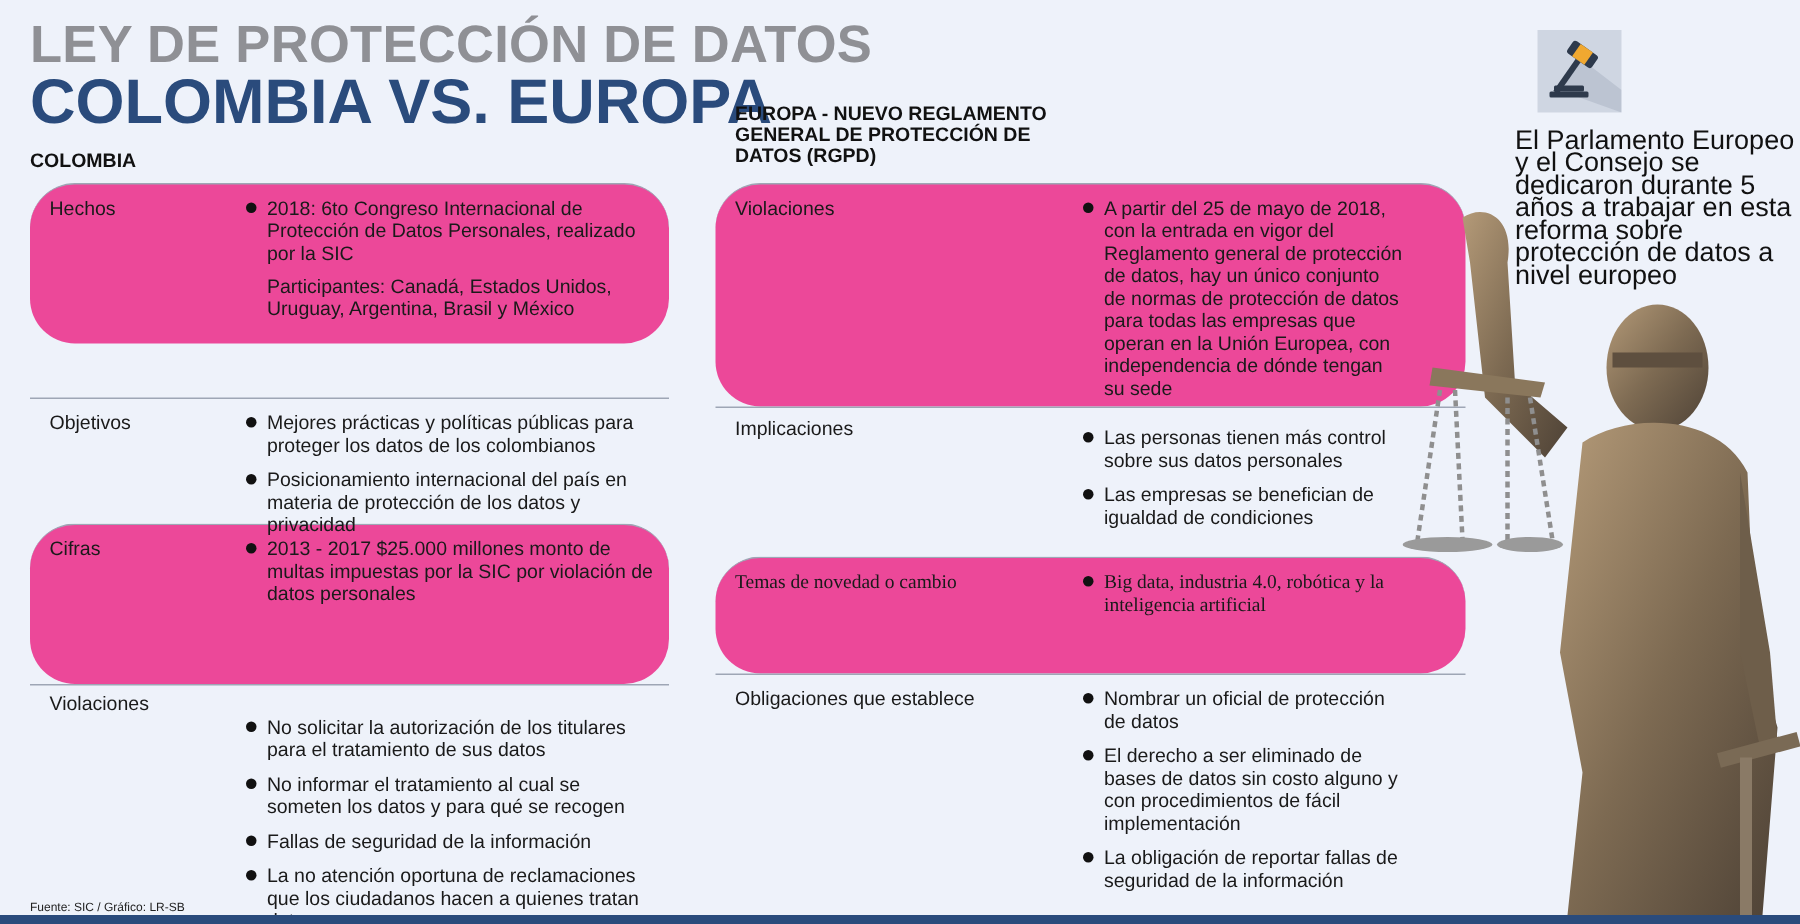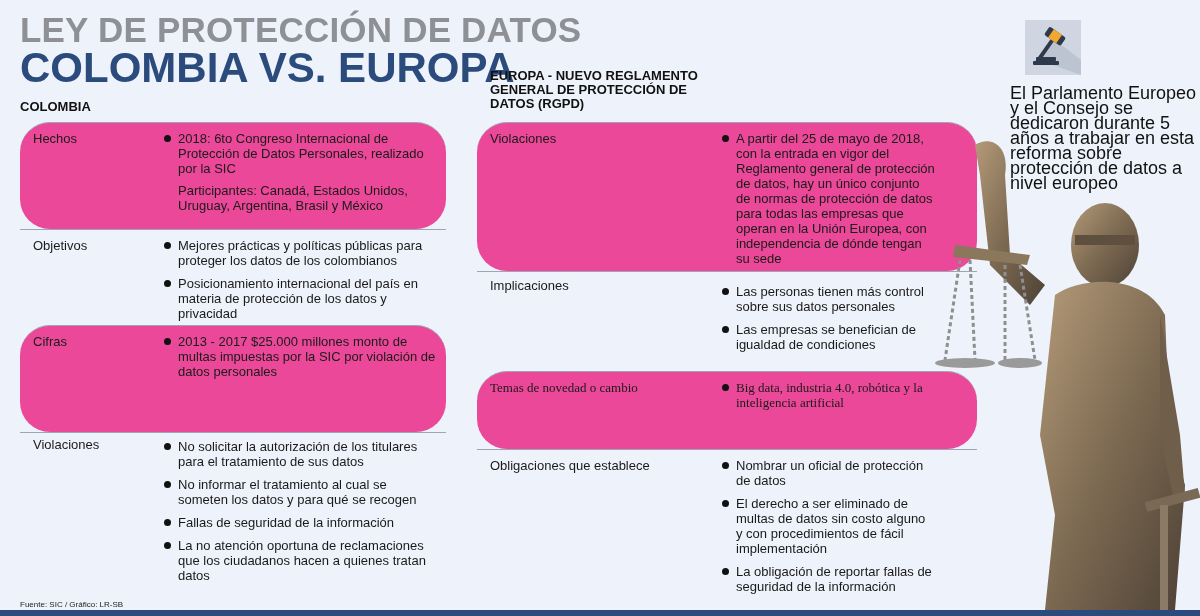--- a/index.html
+++ b/index.html
@@ -69,21 +69,21 @@
   <div class="row shaded" style="height:107px;">
     <div class="label" style="width:142px;">Hechos</div>
     <div class="items" style="width:276px;">
       <div class="item">
         <span class="bullet"></span>
         <div>2018: 6to Congreso Internacional de Protección de Datos Personales, realizado por la SIC</div>
         <div class="sub">Participantes: Canadá, Estados Unidos, Uruguay, Argentina, Brasil y México</div>
       </div>
     </div>
   </div>
-  <div class="row" style="height:96px;">
+  <div class="row" style="height:84px;margin-top:36px;">
     <div class="label" style="width:142px;">Objetivos</div>
     <div class="items" style="width:276px;">
       <div class="item">
           <span class="bullet"></span>
           <div>Mejores prácticas y políticas públicas para proteger los datos de los colombianos</div>
         </div>
       <div class="item">
           <span class="bullet"></span>
           <div>Posicionamiento internacional del país en materia de protección de los datos y privacidad</div>
         </div>
@@ -93,21 +93,21 @@
     <div class="label" style="width:142px;">Cifras</div>
     <div class="items" style="width:276px;">
       <div class="item">
           <span class="bullet"></span>
           <div>2013 - 2017 $25.000 millones monto de multas impuestas por la SIC por violación de datos personales</div>
         </div>
     </div>
   </div>
   <div class="row" style="height:150px;">
     <div class="label" style="width:142px; padding-top:4px;">Violaciones</div>
-    <div class="items" style="width:276px; padding-top:6px;">
+    <div class="items" style="width:276px; padding-top:20px;">
       <div class="item">
           <span class="bullet"></span>
           <div>No solicitar la autorización de los titulares para el tratamiento de sus datos</div>
         </div>
       <div class="item">
           <span class="bullet"></span>
           <div>No informar el tratamiento al cual se someten los datos y para qué se recogen</div>
         </div>
       <div class="item">
           <span class="bullet"></span>
@@ -157,21 +157,21 @@
   </div>
   <div class="row" style="height:191px; border-top-color:#9ea6b5;">
     <div class="label" style="width:243px;">Obligaciones que establece</div>
     <div class="items" style="width:215px;">
       <div class="item">
           <span class="bullet"></span>
           <div>Nombrar un oficial de protección de datos</div>
         </div>
       <div class="item">
           <span class="bullet"></span>
-          <div>El derecho a ser eliminado de multas de datos sin costo alguno y con procedimientos de fácil implementación</div>
+          <div>El derecho a ser eliminado de bases de datos sin costo alguno y con procedimientos de fácil implementación</div>
         </div>
       <div class="item">
           <span class="bullet"></span>
           <div>La obligación de reportar fallas de seguridad de la información</div>
         </div>
     </div>
   </div>
 </div>
 
 <div class="gavel-box">

